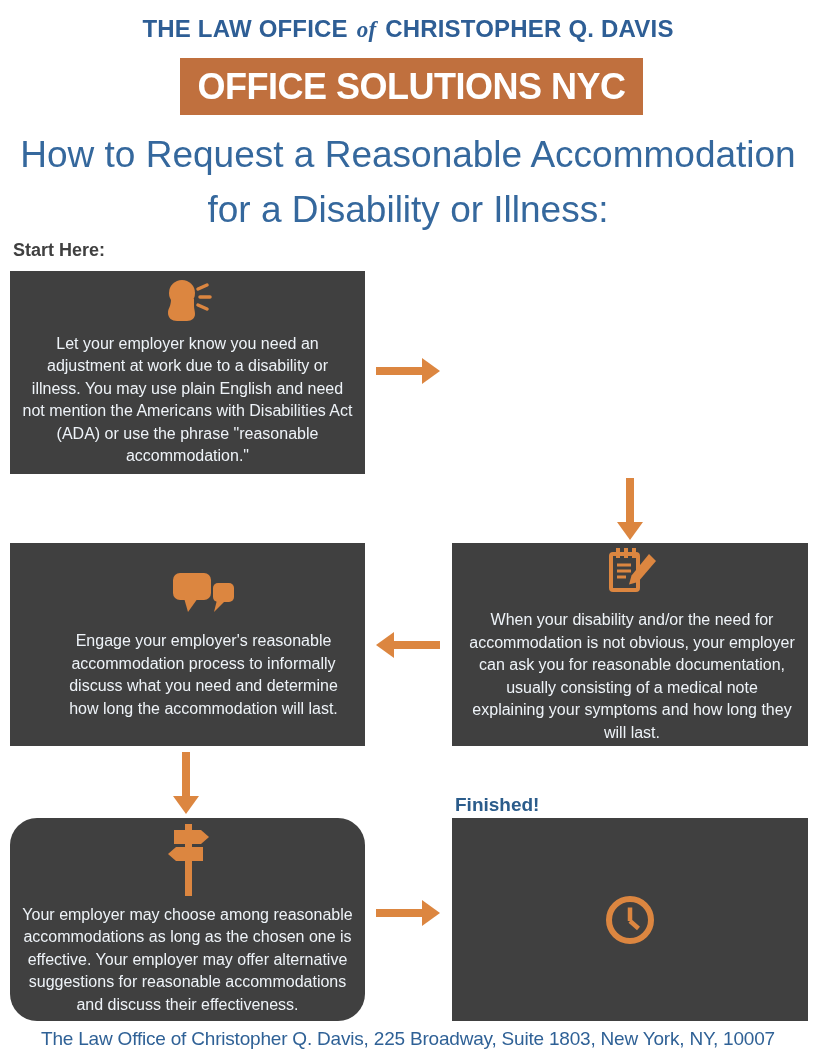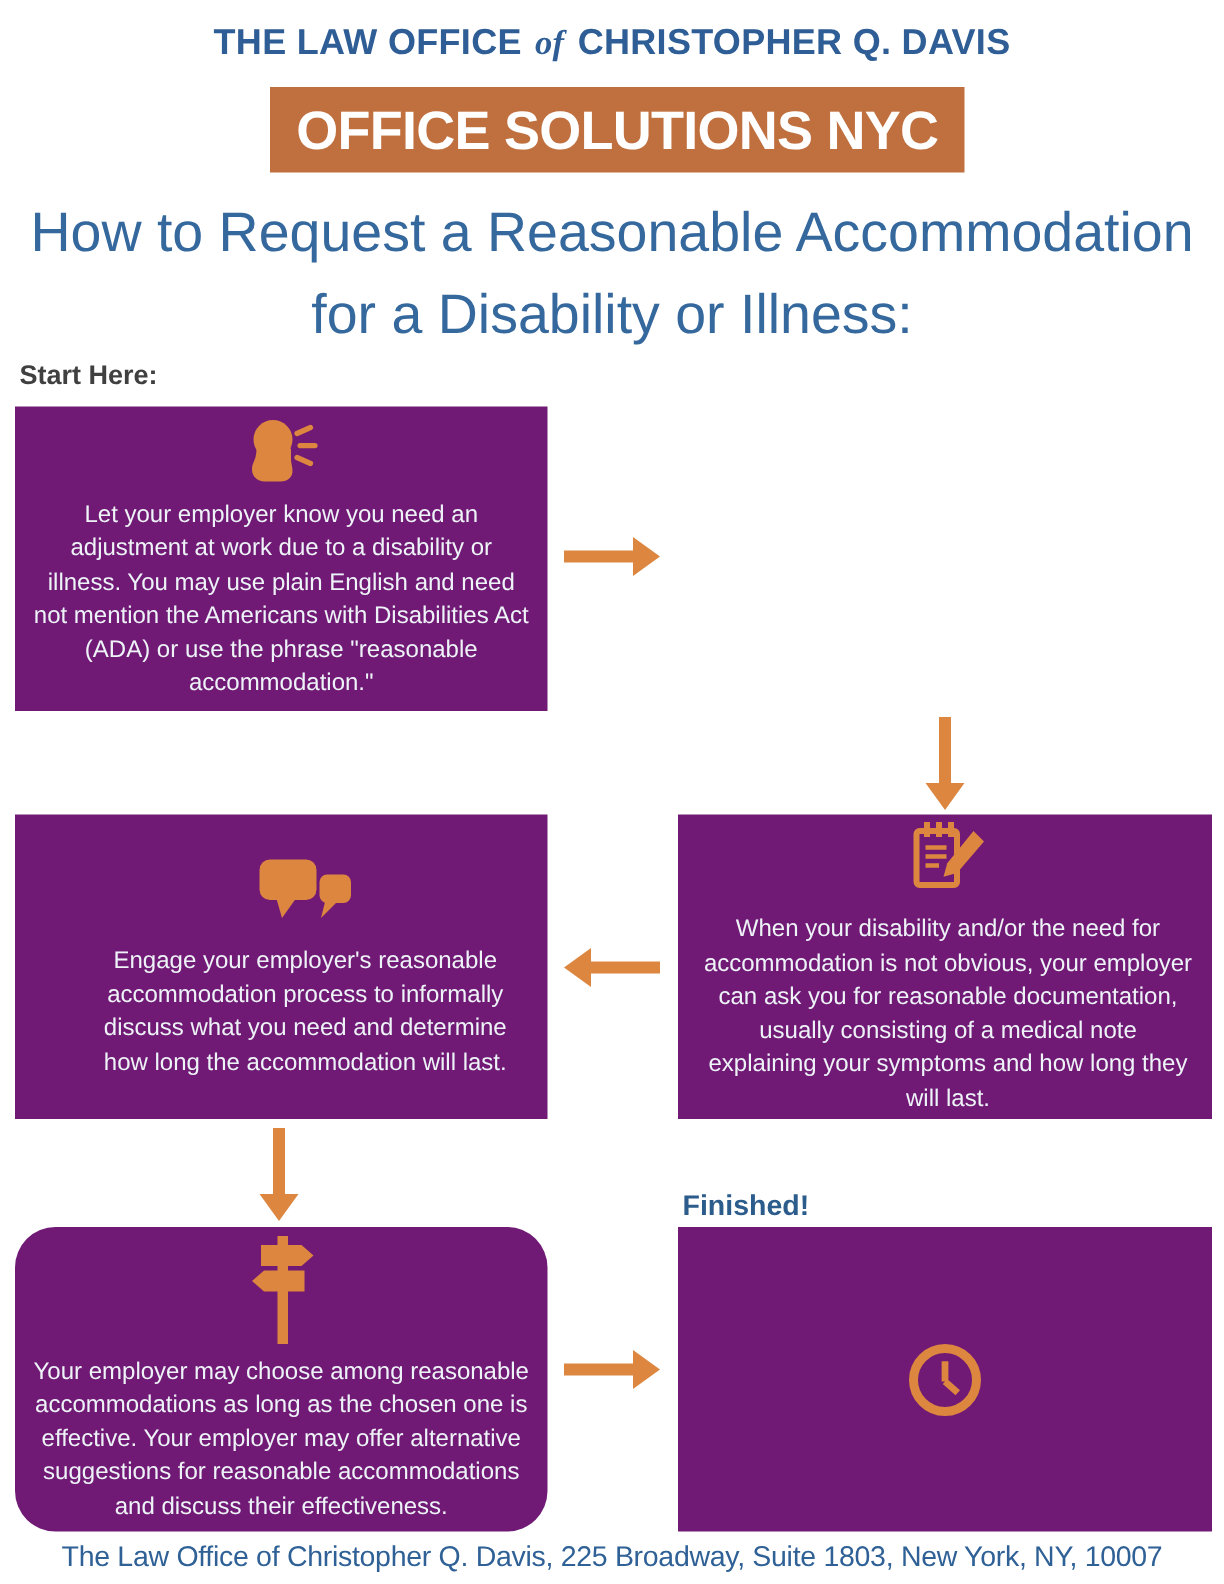--- a/index.html
+++ b/index.html
@@ -19,21 +19,21 @@
   
   .title { position:absolute; top:127px; left:0; width:100%; text-align:center;
     color:#35689d; font-size:37px; font-weight:400; line-height:55px; }
 
   .start-label { position:absolute; left:13px; top:240px; font-size:18px;
     font-weight:700; color:#404040; }
   .finished-label { position:absolute; left:455px; top:794px; font-size:19px;
     font-weight:700; color:#2b5c8b; }
 
   
-  .box { position:absolute; width:355px; height:203px; background:#701a75;
+  .box { position:absolute; width:355px; height:203px; background:#404040;
     color:#eef3f8; display:flex; flex-direction:column; align-items:center;
     justify-content:center; text-align:center; padding:6px 12px; gap:7px; }
   .box p { font-size:16px; line-height:22.5px; max-width:334px; }
   .icon-wrap { flex:0 0 auto; display:flex; align-items:center; justify-content:center; }
   .b1 { left:10px;  top:271px; }
   .b2 { left:452px; top:271px; width:356px; }
   .b3 { left:10px;  top:543px;padding-left:44px; }
   .b4 { left:452px; top:543px; width:356px;padding-left:16px; }
   .b5 { left:10px;  top:818px;border-radius:27px; }
   .b6 { left:452px; top:818px; width:356px; }

